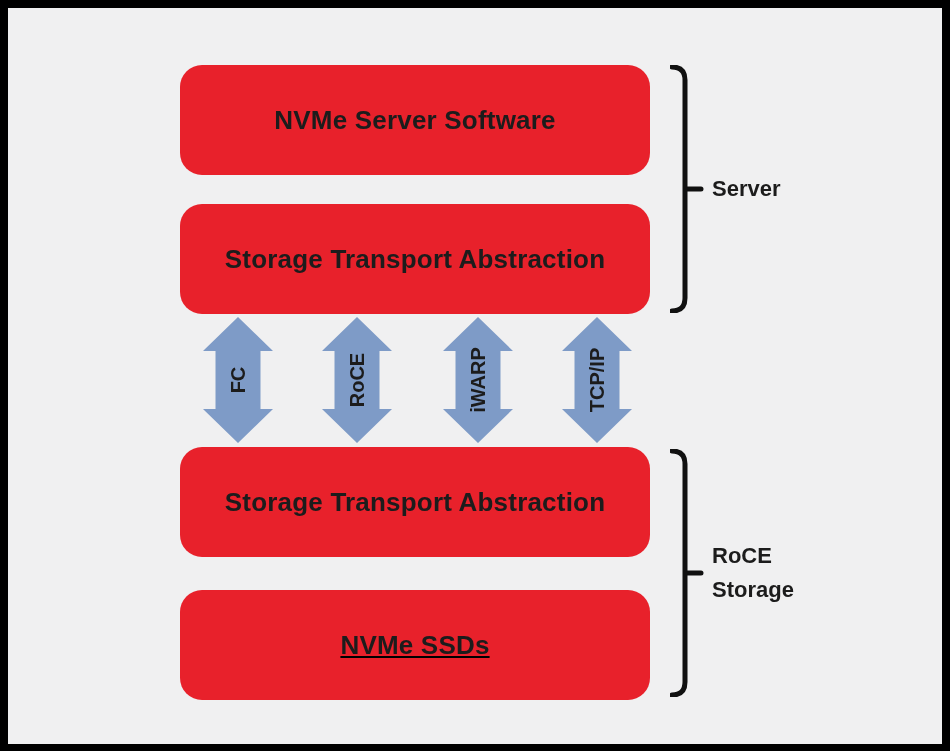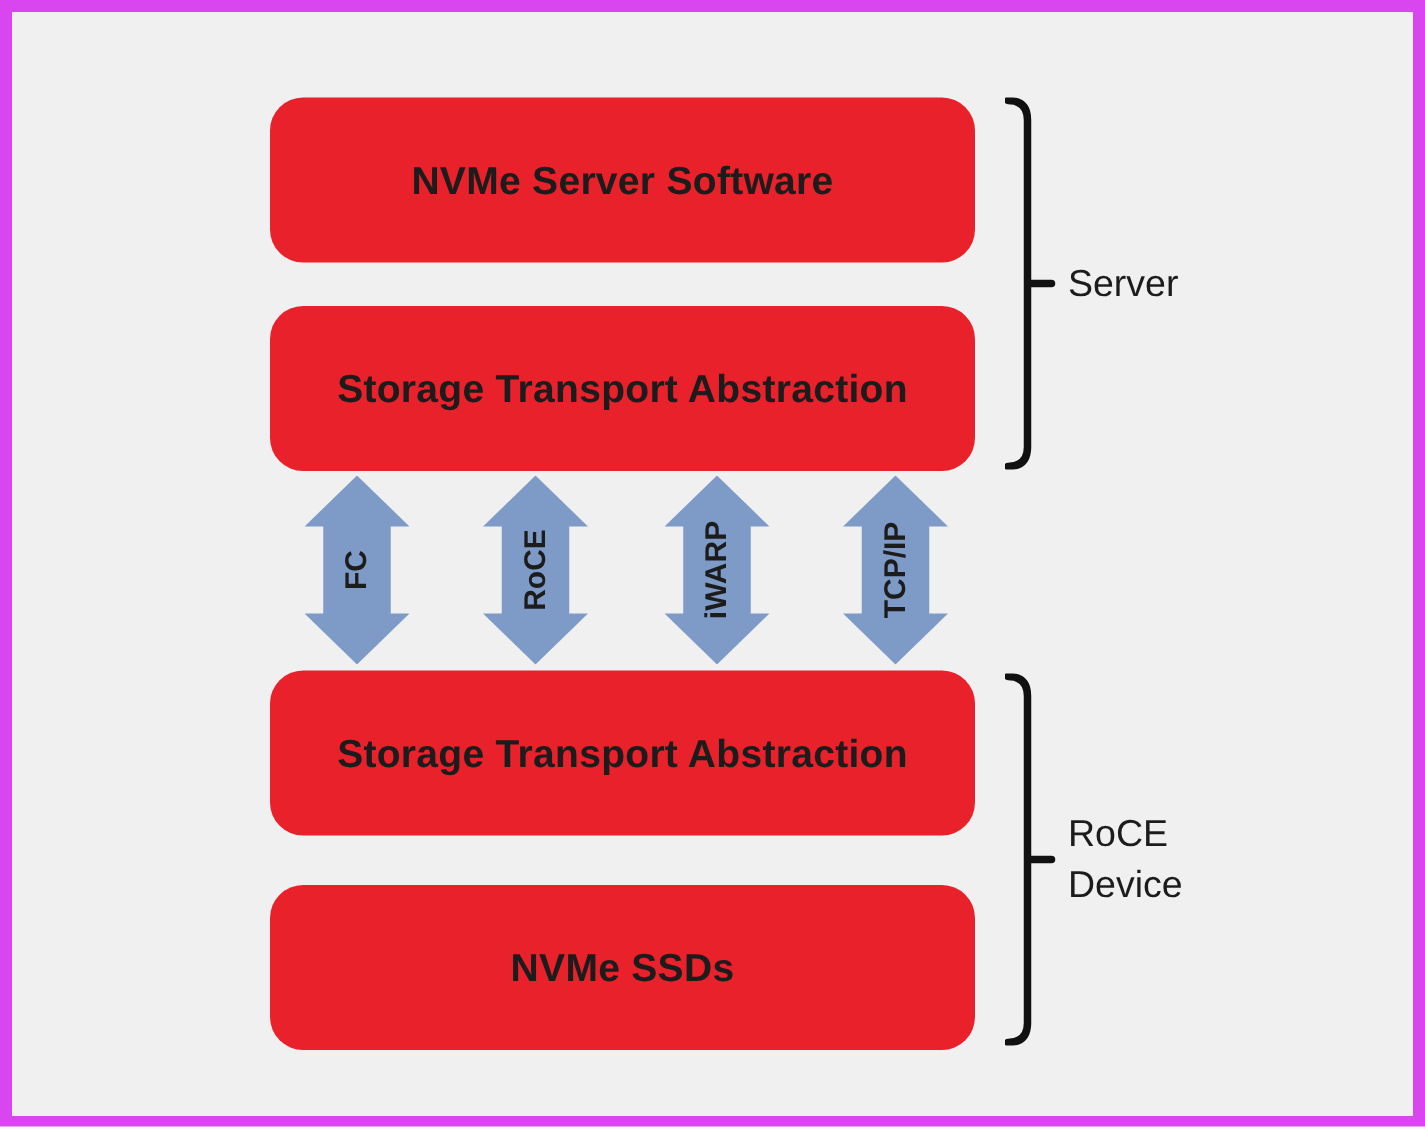--- a/index.html
+++ b/index.html
@@ -6,21 +6,21 @@
   html, body { background: #ffffff; }
   body {
     font-family: "Liberation Sans", sans-serif;
     width: 950px; height: 751px;
     position: relative;
     overflow: hidden;
   }
   .page {
     position: absolute; left: 0; top: 0;
     width: 950px; height: 751px;
-    background: #d946ef;
+    background: #000000;
   }
   .canvas {
     position: absolute;
     left: 8px; top: 8px;
     width: 934px; height: 736px;
     background: var(--bg-gray, #f0f0f1);
   }
   .red-box {
     position: absolute;
     left: 172px; width: 470px; height: 110px;
@@ -30,21 +30,21 @@
     text-align: center;
   }
   .red-box .box-label {
     font-size: 26px; font-weight: bold;
     color: var(--text-black, #1c1c1c);
     letter-spacing: 0.2px;
   }
   .box-1 { top: 57px; }
   .box-2 { top: 196px; }
   .box-3 { top: 439px; }
-  .box-4 { top: 582px; }
+  .box-4 { top: 582px; text-decoration: underline; }
 
   .arrow {
     position: absolute; top: 309px;
     width: 70px; height: 126px;
   }
   .arrow svg { position: absolute; left: 0; top: 0; display: block; }
   .arrow-fc     { left: 195px; }
   .arrow-roce   { left: 314px; }
   .arrow-iwarp  { left: 435px; }
   .arrow-tcpip  { left: 554px; }
@@ -61,21 +61,21 @@
     position: absolute; left: 662px;
     width: 34px; height: 248px;
   }
   .bracket-top { top: 57px; }
   .bracket-bottom { top: 441px; }
 
   .bracket-caption {
     position: absolute; left: 704px;
     width: 230px; height: 248px;
     display: flex; flex-direction: column; justify-content: center;
-    font-size: 25px; font-weight: normal;
+    font-size: 22px; font-weight: bold;
     color: var(--text-black, #1c1c1c);
     line-height: 34px;
   }
   .caption-top { top: 57px; }
   .caption-bottom { top: 441px; }
 </style>
 </head>
 <body>
 
 <div class="page">
@@ -125,17 +125,17 @@
     </svg>
     <svg class="bracket bracket-bottom" viewBox="0 0 34 248">
       <path class="bracket-path" d="M2,2 Q15,2 15,15 L15,233 Q15,246 2,246 M15,124 L31,124" fill="none" stroke-width="5" stroke-linecap="round" stroke="#111111"></path>
     </svg>
 
     <div class="bracket-caption caption-top">
       <span>Server</span>
     </div>
     <div class="bracket-caption caption-bottom">
       <span>RoCE</span>
-      <span>Device</span>
+      <span>Storage</span>
     </div>
 
   </div>
 </div>
 
 </body></html>

